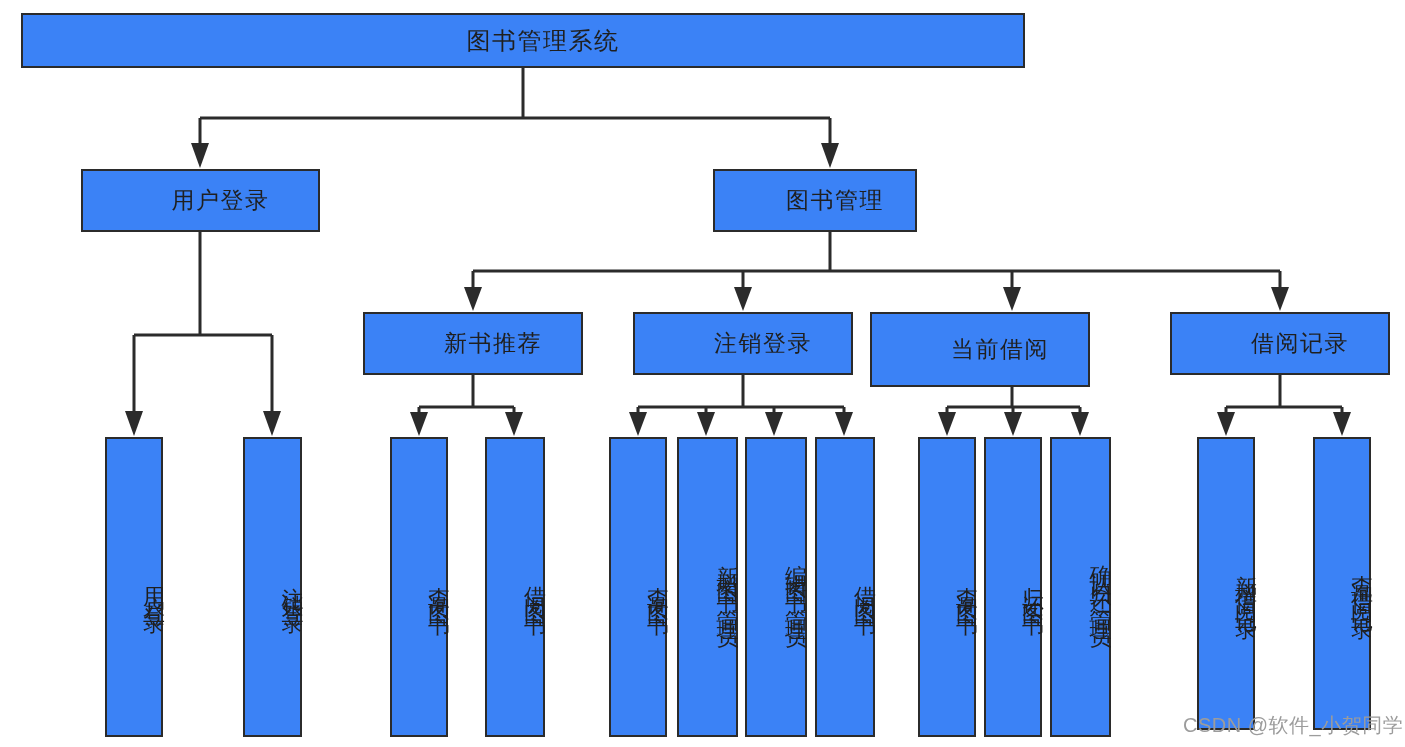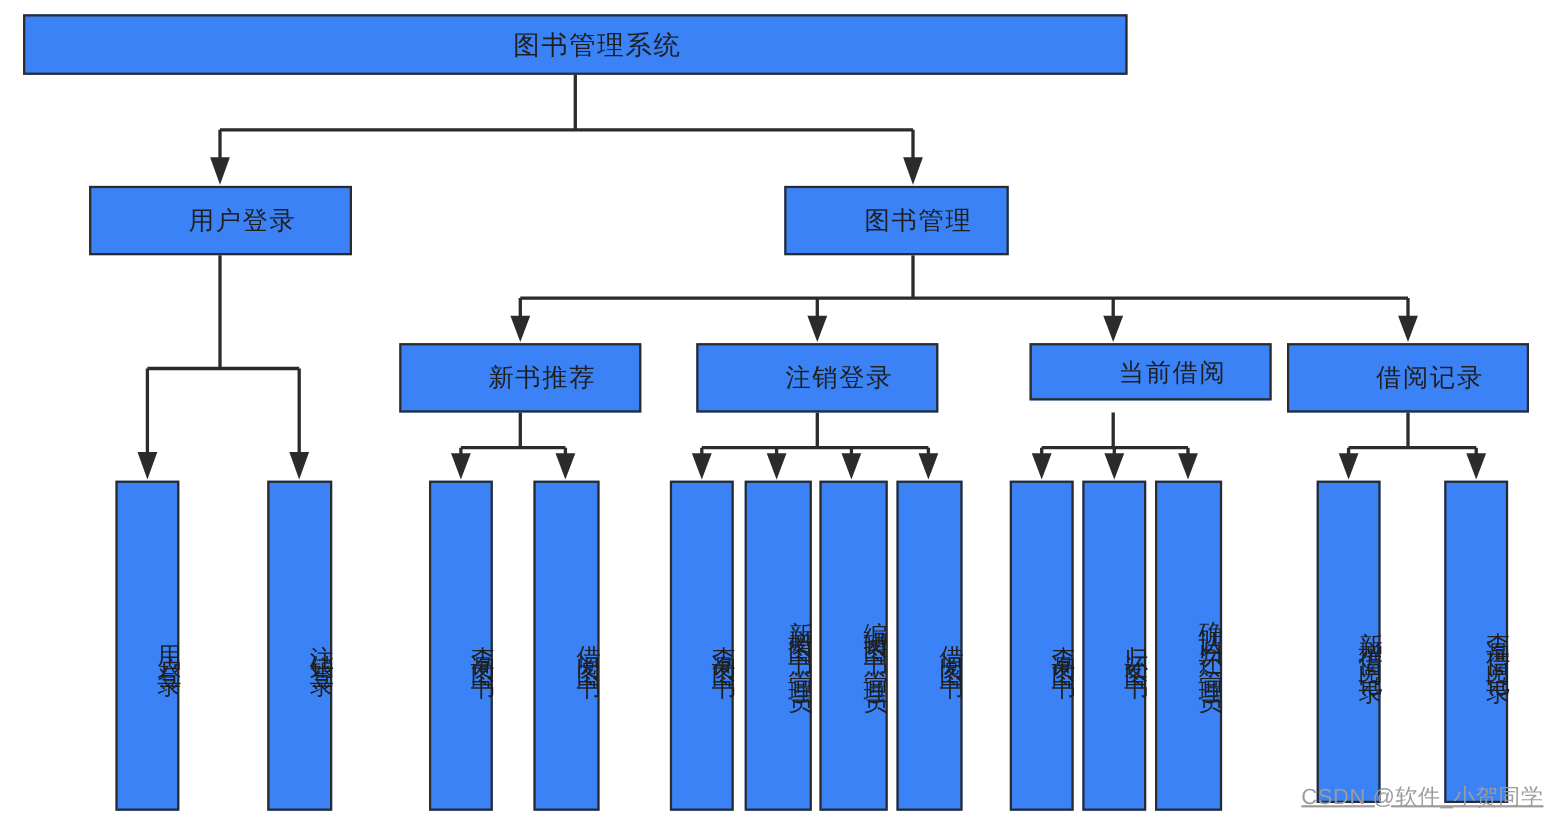--- a/index.html
+++ b/index.html
@@ -51,21 +51,20 @@
   .watermark {
     position: absolute;
     left: 1183px;
     top: 712px;
     font-size: 20px;
     line-height: 26px;
     color: #9c9c9c;
     letter-spacing: 0.5px;
     white-space: nowrap;
     z-index: 5;
-    text-decoration: underline;
   }
 </style>
 </head>
 <body>
 
 <div class="canvas">
 
   <svg class="wires" width="1405" height="747" viewBox="0 0 1405 747">
     <g stroke="#2b2b2b" stroke-width="3" fill="none">
 
@@ -106,21 +105,21 @@
     </g>
   </svg>
 
   <div class="node h root" style="left:21px; top:13px; width:1004px; height:55px">图书管理系统</div>
 
   <div class="node h" style="left:81px; top:169px; width:239px; height:63px">用户登录</div>
   <div class="node h" style="left:713px; top:169px; width:204px; height:63px">图书管理</div>
 
   <div class="node h" style="left:363px; top:312px; width:220px; height:63px">新书推荐</div>
   <div class="node h" style="left:633px; top:312px; width:220px; height:63px">注销登录</div>
-  <div class="node h" style="left:936px; top:312px; width:220px; height:52px">当前借阅</div>
+  <div class="node h" style="left:870px; top:312px; width:220px; height:75px">当前借阅</div>
   <div class="node h" style="left:1170px; top:312px; width:220px; height:63px">借阅记录</div>
 
   <div class="node v" style="left:105px; top:437px; width:58px; height:300px">用户登录</div>
   <div class="node v" style="left:243px; top:437px; width:59px; height:300px">注销登录</div>
 
   <div class="node v" style="left:390px; top:437px; width:58px; height:300px">查询图书</div>
   <div class="node v" style="left:485px; top:437px; width:60px; height:300px">借阅图书</div>
 
   <div class="node v" style="left:609px; top:437px; width:58px; height:300px">查询图书</div>
   <div class="node v" style="left:677px; top:437px; width:61px; height:300px">新增图书（管理员）</div>

